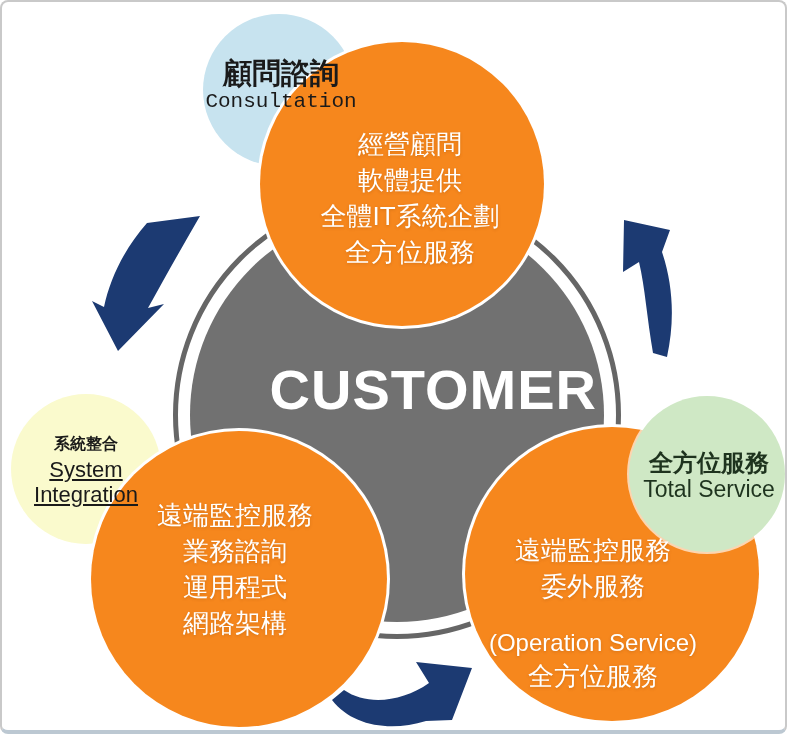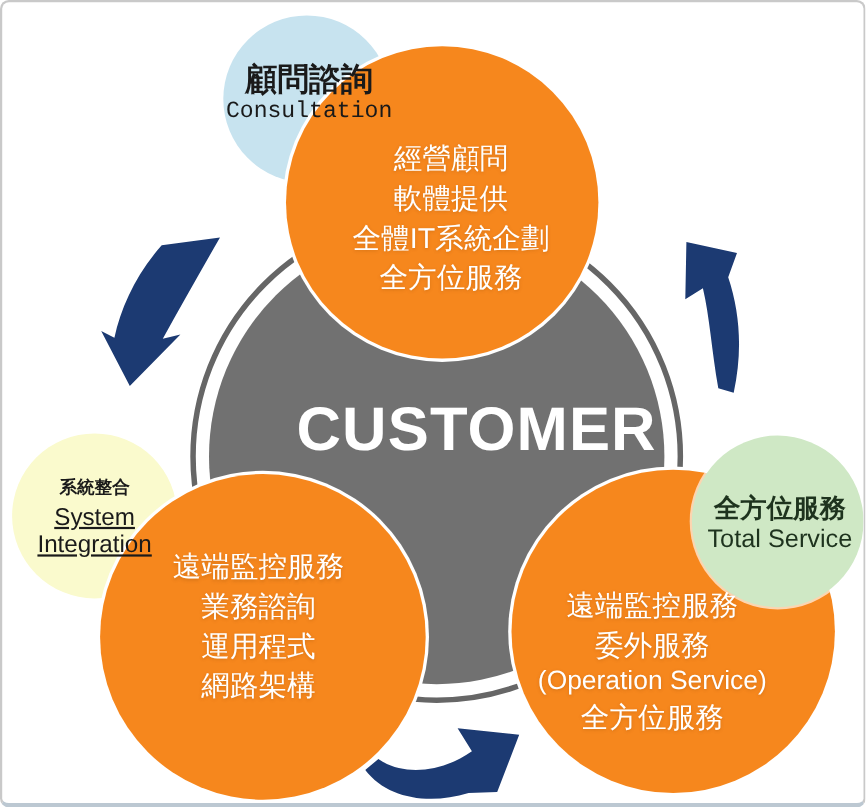--- a/index.html
+++ b/index.html
@@ -41,21 +41,21 @@
   
   .services{
     position:absolute;z-index:4;width:280px;text-align:center;
     color:var(--white-text);font-size:26px;line-height:36px;
     text-shadow:0 1px 3px rgba(120,60,0,.25);white-space:nowrap;
   }
   .services div{height:36px;}
   .svc-top{left:268px;top:124px;}
   .svc-left{left:93px;top:495px;}
   .svc-right{left:451px;top:530px;}
-  .svc-right .en{font-size:24px;height:30px;line-height:30px;}
+  .svc-right .en{font-size:24px;height:30px;line-height:30px;margin-top:24px;}
   
   .badge{position:absolute;z-index:5;text-align:center;color:var(--dark-text);white-space:nowrap;}
   .badge .zh{font-weight:bold;}
   .badge-consult{left:189px;top:57px;width:180px;}
   .badge-consult .zh{font-size:29px;line-height:29px;}
   .badge-consult .en{font-size:21px;line-height:27px;font-family:Liberation Mono, monospace;}
   .badge-integration{left:0px;top:429px;width:168px;}
   .badge-integration .zh{font-size:16px;line-height:26px;}
   .badge-integration .en{font-size:22px;line-height:25px;text-decoration:underline;}
   .badge-total{left:617px;top:448px;width:180px;color:#1e331e;}

